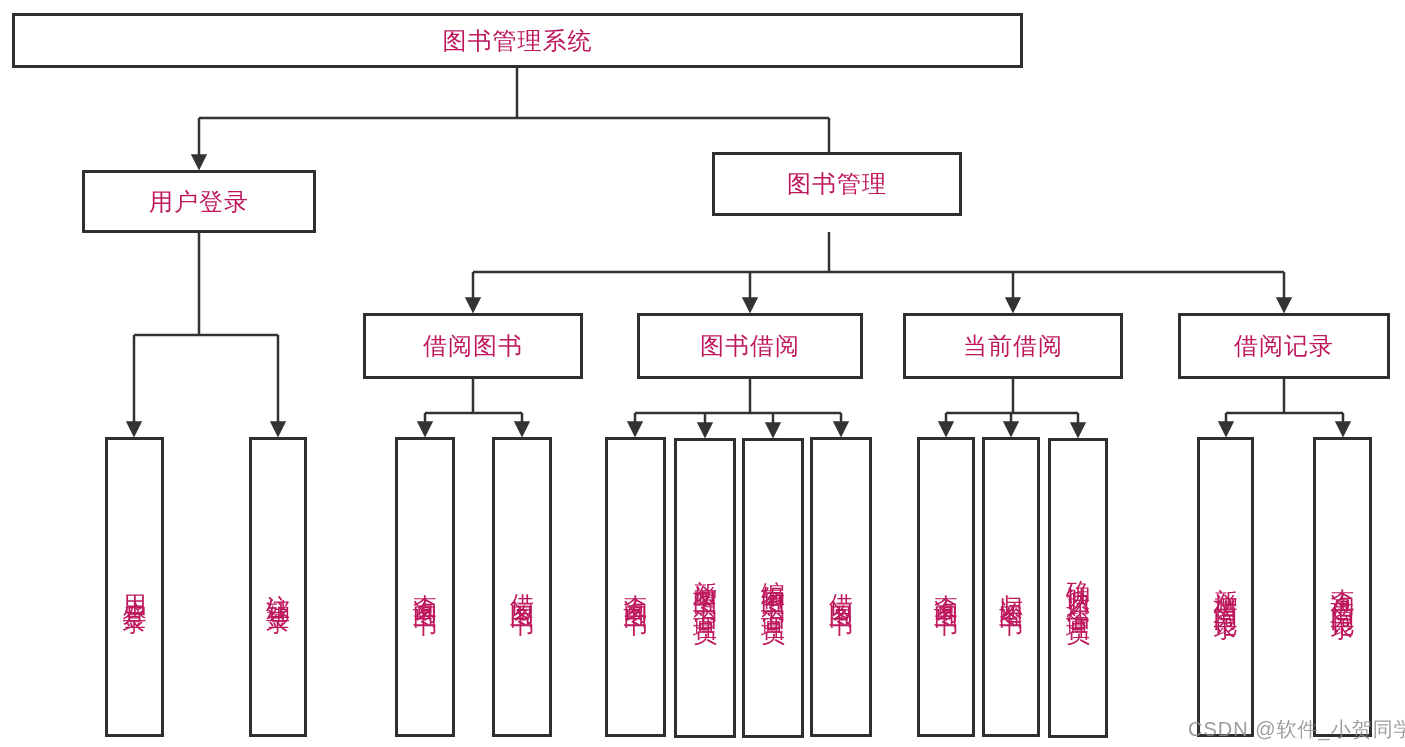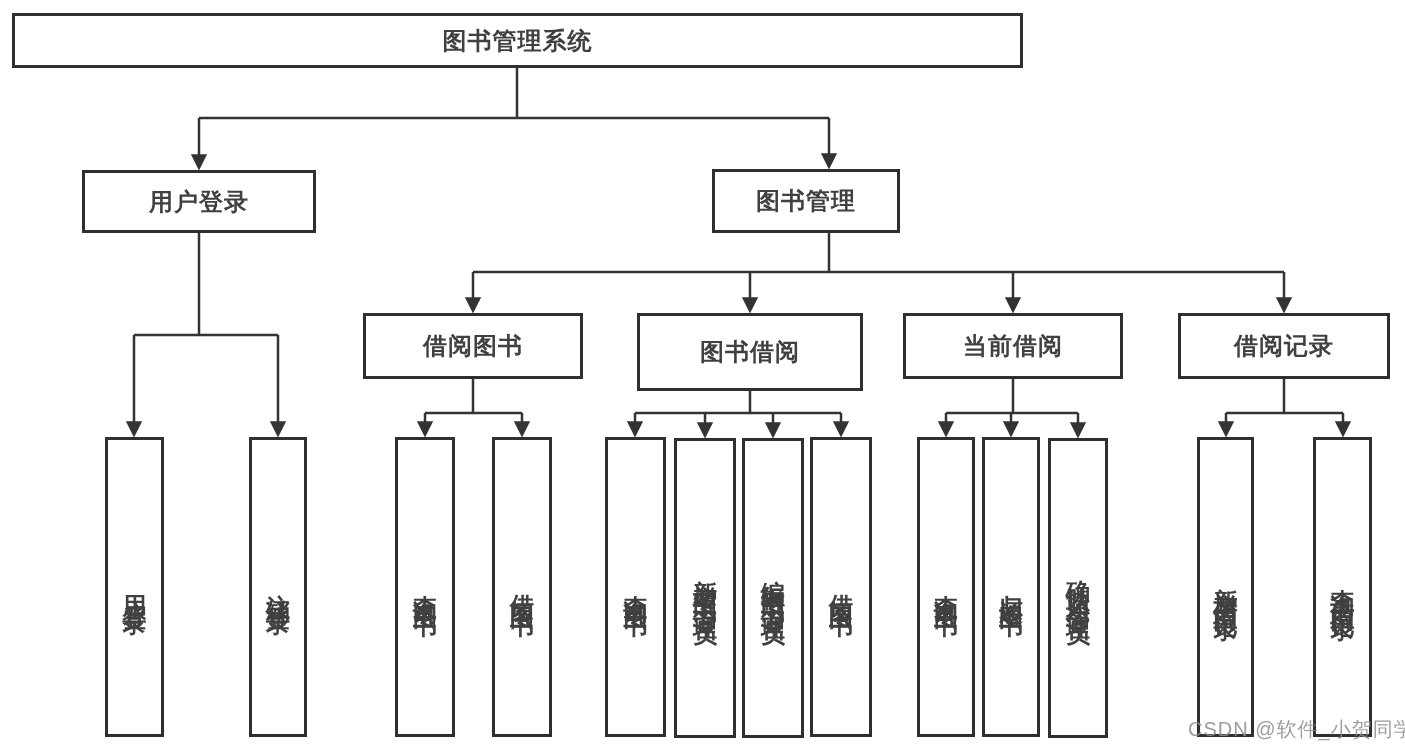--- a/index.html
+++ b/index.html
@@ -23,22 +23,21 @@
     height: 747px;
   }
   .node {
     position: absolute;
     box-sizing: border-box;
     background: #ffffff;
     border: 3px solid #2f2f2f;
     display: flex;
     align-items: center;
     justify-content: center;
-    color: #404040;
-    font-weight: bold;
+    color: #be185d;
   }
   .hbox {
     font-size: 24px;
     letter-spacing: 1px;
     white-space: nowrap;
   }
   .vbox {
     font-size: 24px;
   }
   .vbox .vlabel {
@@ -53,23 +52,23 @@
     top: 716px;
     font-size: 20px;
     color: rgba(140, 140, 140, 0.85);
     white-space: nowrap;
     letter-spacing: 1px;
   }
 
   
   #n-root        { left: 12px;   top: 13px;  width: 1011px; height: 55px; }
   #n-userLogin   { left: 82px;   top: 170px; width: 234px;  height: 63px; }
-  #n-bookMgmt    { left: 712px;  top: 169px; width: 188px;  height: 64px; }
+  #n-bookMgmt    { left: 712px;  top: 152px; width: 250px;  height: 64px; }
   #n-newBook     { left: 363px;  top: 313px; width: 220px;  height: 66px; }
-  #n-bookBorrow  { left: 637px;  top: 313px; width: 226px;  height: 78px; }
+  #n-bookBorrow  { left: 637px;  top: 313px; width: 226px;  height: 66px; }
   #n-currentBorrow { left: 903px; top: 313px; width: 220px; height: 66px; }
   #n-borrowRecords { left: 1178px; top: 313px; width: 212px; height: 66px; }
 
   #n-loginLogin  { left: 105px;  top: 437px; width: 59px; height: 300px; }
   #n-logout      { left: 249px;  top: 437px; width: 58px; height: 300px; }
   #n-nbQuery     { left: 395px;  top: 437px; width: 60px; height: 300px; }
   #n-nbBorrow    { left: 492px;  top: 437px; width: 60px; height: 300px; }
   #n-bwQuery     { left: 605px;  top: 437px; width: 61px; height: 300px; }
   #n-bwAdd       { left: 674px;  top: 438px; width: 62px; height: 300px; }
   #n-bwEdit      { left: 742px;  top: 438px; width: 62px; height: 300px; }

